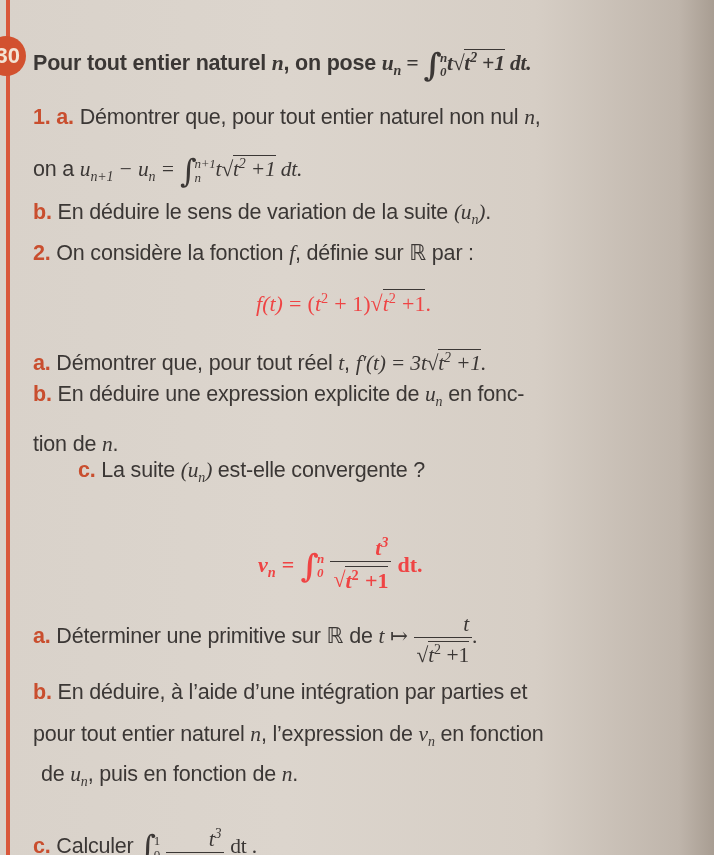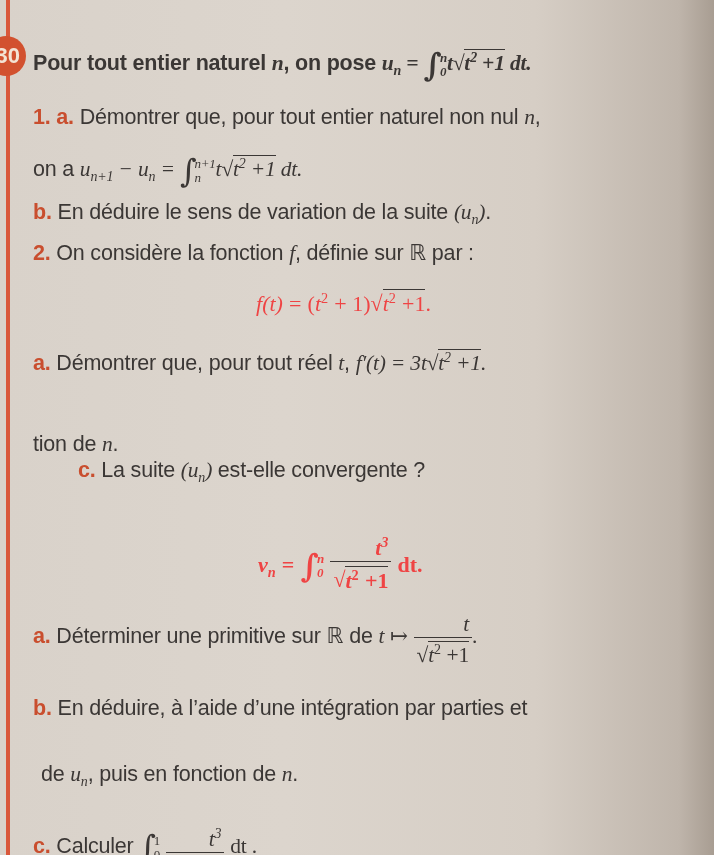--- a/index.html
+++ b/index.html
@@ -72,20 +72,24 @@
   <div class="center" style="left:256px; top:290px;">
     <span class="m"><span>f</span>(<span>t</span>)</span> <span class="mr">=</span> <span class="mr">(</span><span class="m">t</span><sup class="mr">2</sup> <span class="mr">+ 1)</span><span class="mr">√</span><span class="ovl"><span class="m">t</span><sup class="mr">2</sup> <span class="mr">+1</span></span><span class="mr">.</span>
   </div>
 
   <div class="line" style="top:337px;margin-top:13px;">
     <span class="lbl">a.</span>
     <span>Démontrer que, pour tout réel </span><span class="m">t</span><span>, </span>
     <span class="m"><span>f</span><span class="mr">′</span>(<span>t</span>) <span class="mr">=</span> <span class="mr">3</span><span>t</span><span class="mr">√</span><span class="ovl"><span>t</span><sup class="mr">2</sup> <span class="mr">+1</span></span><span class="mr">.</span></span>
   </div>
 
+  <div class="line" style="top:382px;">
+    <span class="lbl">b.</span>
+    <span>En déduire une expression explicite de </span><span class="m"><span>u</span><sub>n</sub></span><span> en fonc-</span>
+  </div>
   <div class="line" style="top:432px;">
     <span>tion de </span><span class="m">n</span><span>.</span>
   </div>
 
   <div class="line" style="top:458px;margin-left:45px;">
     <span class="lbl">c.</span>
     <span>La suite </span><span class="m">(<span>u</span><sub>n</sub>)</span><span> est-elle convergente ?</span>
   </div>
 
   <div class="center" style="left:258px; top:534px;font-weight:bold;">
@@ -95,23 +99,26 @@
     <span class="mr">dt.</span>
   </div>
 
   <div class="line" style="top:602px;">
     <span class="lbl">a.</span>
     <span>Déterminer une primitive sur </span><span class="dbl">ℝ</span><span> de </span>
     <span><span class="m">t</span> <span class="mr">↦</span>
     <span class="frac" style="margin-top:10px;"><span class="num m">t</span><span class="den"><span class="mr">√</span><span class="ovl"><span class="m">t</span><sup class="mr">2</sup> <span class="mr">+1</span></span></span></span><span class="mr">.</span></span>
   </div>
 
-  <div class="line" style="top:696px;text-align:right;">
+  <div class="line" style="top:680px;text-align:right;">
     <span class="lbl">b.</span>
     <span>En déduire, à l’aide d’une intégration par parties et</span>
+  </div>
+  <div class="line" style="top:722px;">
+    <span>pour tout entier naturel </span><span class="m">n</span><span>, l’expression de </span><span class="m"><span>v</span><sub>n</sub></span><span> en fonction</span>
   </div>
   <div class="line" style="top:762px;margin-left:8px;">
     <span>de </span><span class="m"><span>u</span><sub>n</sub></span><span>, puis en fonction de </span><span class="m">n</span><span>.</span>
   </div>
 
   <div class="line" style="top:808px;">
     <span class="lbl">c.</span>
     <span>Calculer </span>
     <span><span class="int">∫</span><span class="lim mr"><span>1</span><br><span>0</span></span>
     <span class="frac" style="margin-top:18px;"><span class="num m"><span>t</span><sup class="mr">3</sup></span><span class="den"><span class="mr">√</span><span class="ovl"><span class="m">t</span><sup class="mr">2</sup> <span class="mr">+1</span></span></span></span>

